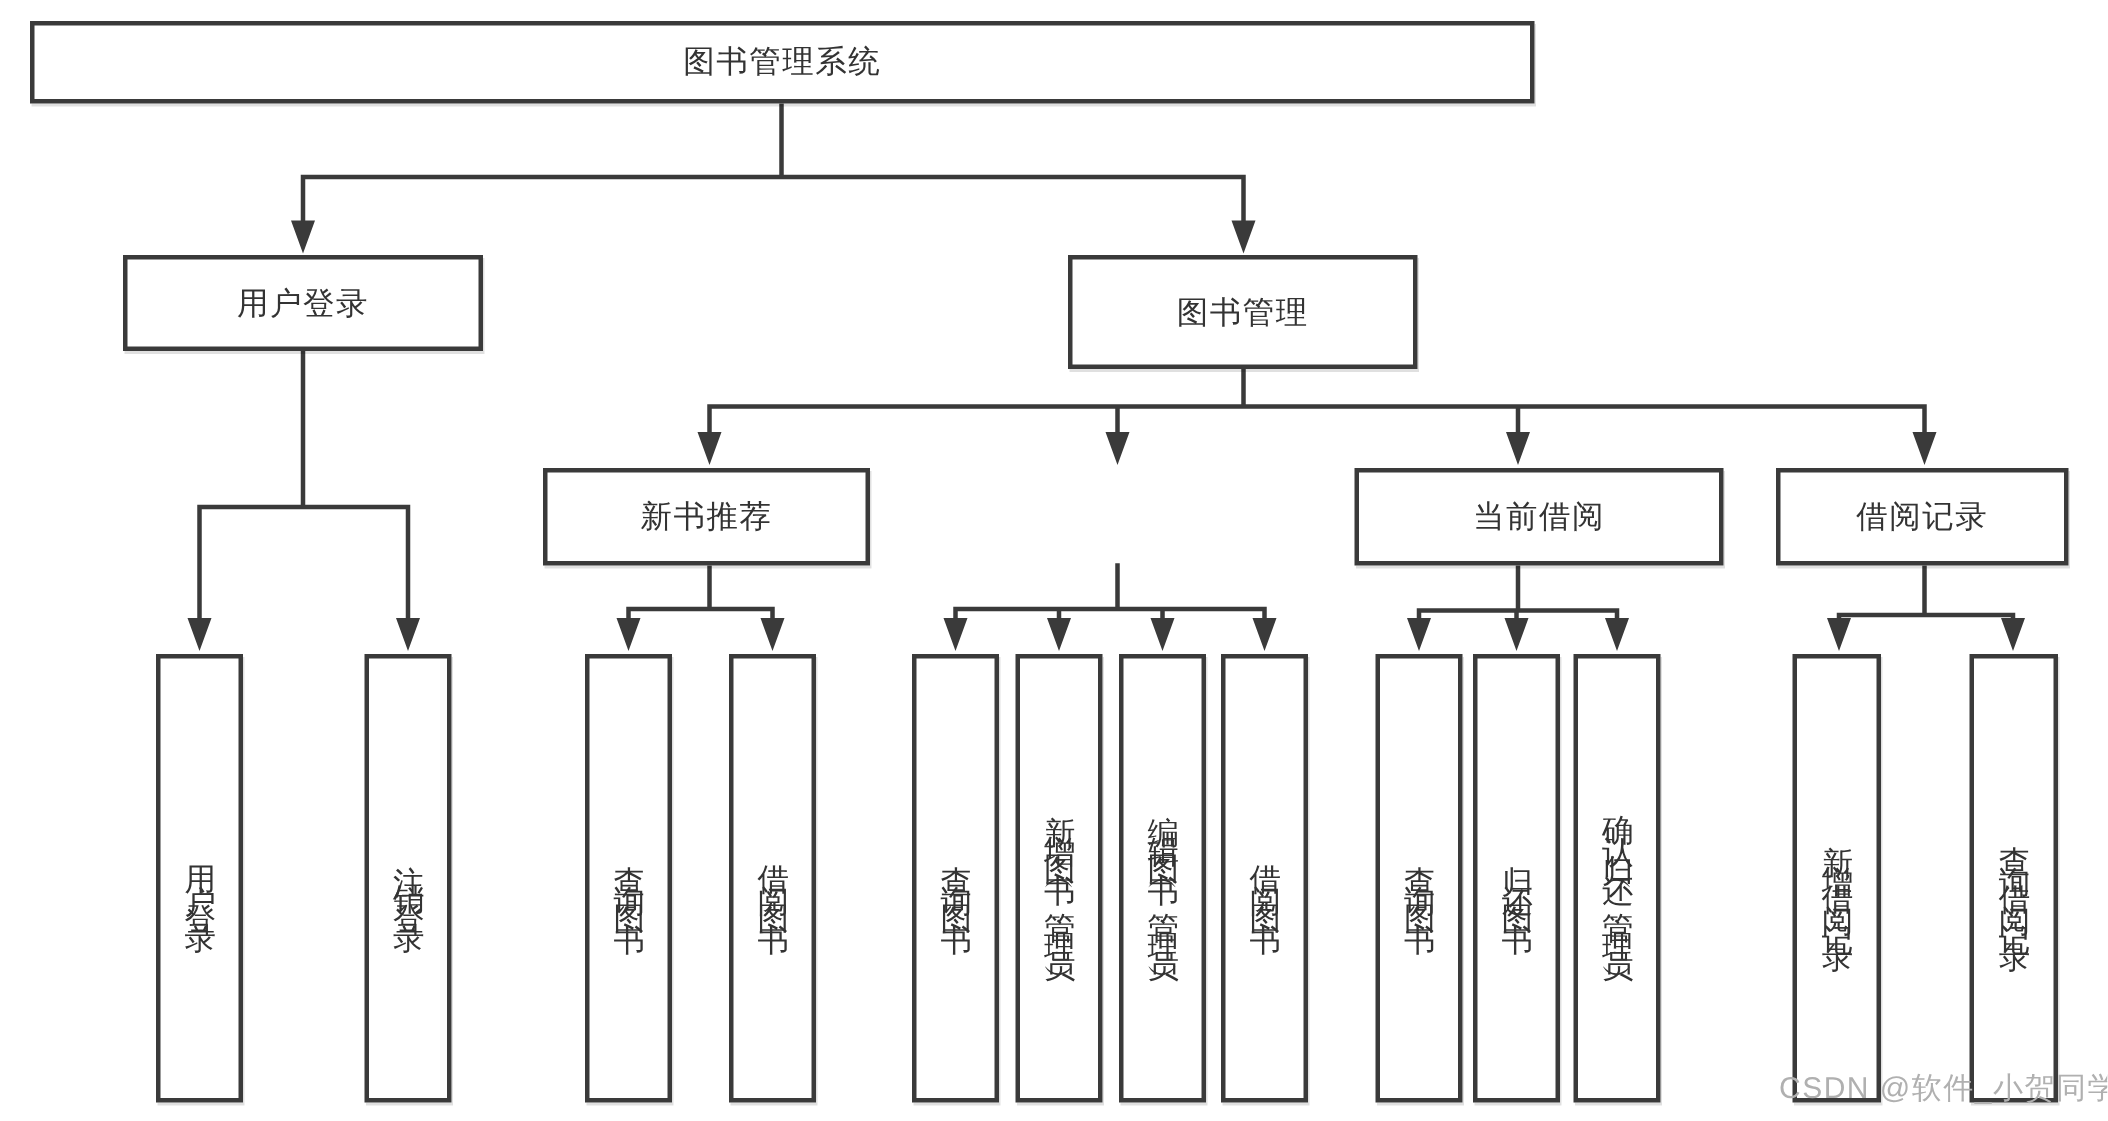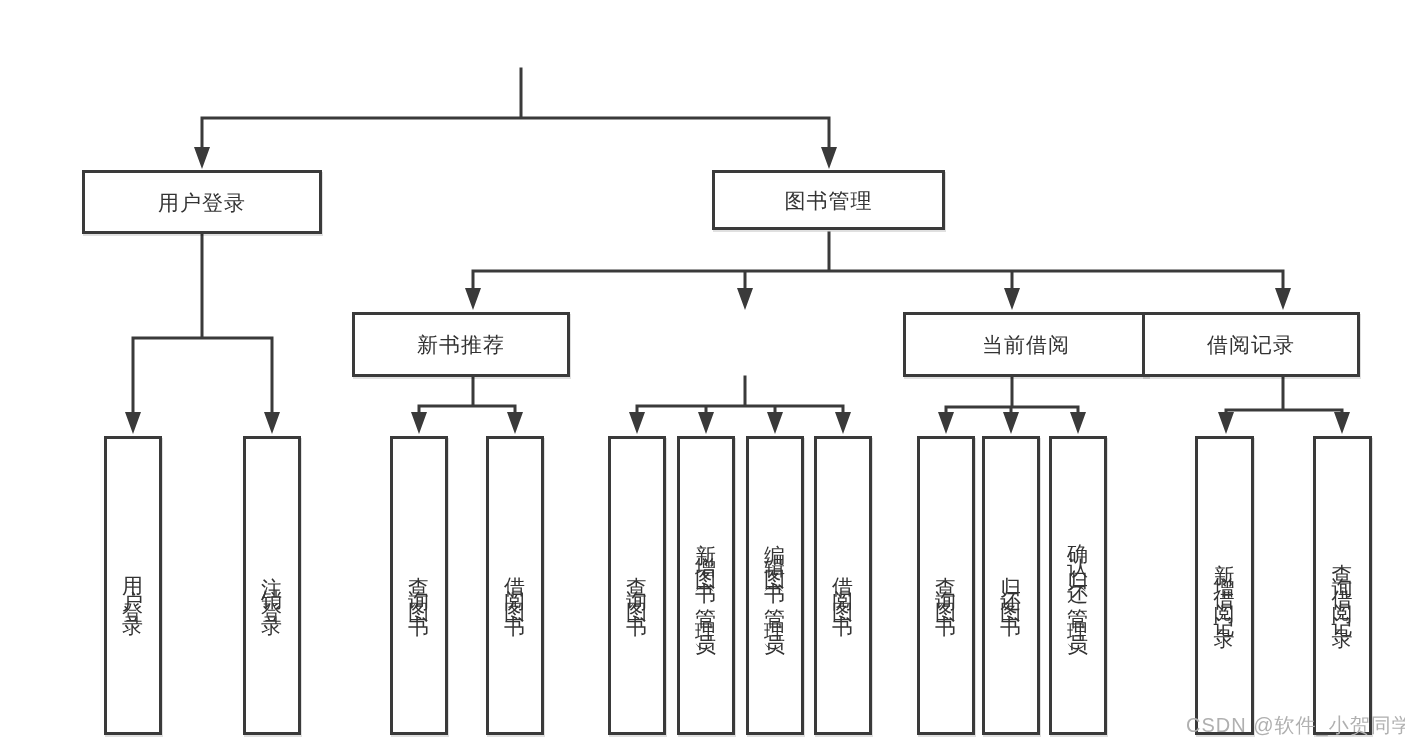--- a/index.html
+++ b/index.html
@@ -97,35 +97,38 @@
       M698 412 H714 L706 434 Z
       M767 412 H783 L775 434 Z
       M835 412 H851 L843 434 Z
       M938 412 H954 L946 434 Z
       M1003 412 H1019 L1011 434 Z
       M1070 412 H1086 L1078 434 Z
       M1218 412 H1234 L1226 434 Z
       M1334 412 H1350 L1342 434 Z"></path>
   </svg>
 
+  <div class="node h" style="left:20px;top:14px;width:1003px;height:55px">
+    <span class="lbl">图书管理系统</span>
+  </div>
 
   <div class="node h" style="left:82px;top:170px;width:240px;height:64px">
     <span class="lbl">用户登录</span>
   </div>
-  <div class="node h" style="left:712px;top:170px;width:233px;height:60px">
+  <div class="node h" style="left:712px;top:170px;width:233px;height:76px">
     <span class="lbl">图书管理</span>
   </div>
 
-  <div class="node h" style="left:352px;top:312px;width:218px;height:65px">
+  <div class="node h" style="left:362px;top:312px;width:218px;height:65px">
     <span class="lbl">新书推荐</span>
   </div>
   <div class="node h" style="left:903px;top:312px;width:246px;height:65px">
     <span class="lbl">当前借阅</span>
   </div>
-  <div class="node h" style="left:1142px;top:312px;width:218px;height:65px">
+  <div class="node h" style="left:1184px;top:312px;width:195px;height:65px">
     <span class="lbl">借阅记录</span>
   </div>
 
   <div class="node v" style="left:104px;top:436px;width:58px;height:299px">
     <span class="lbl">用户登录</span>
   </div>
   <div class="node v" style="left:243px;top:436px;width:58px;height:299px">
     <span class="lbl">注销登录</span>
   </div>
 

